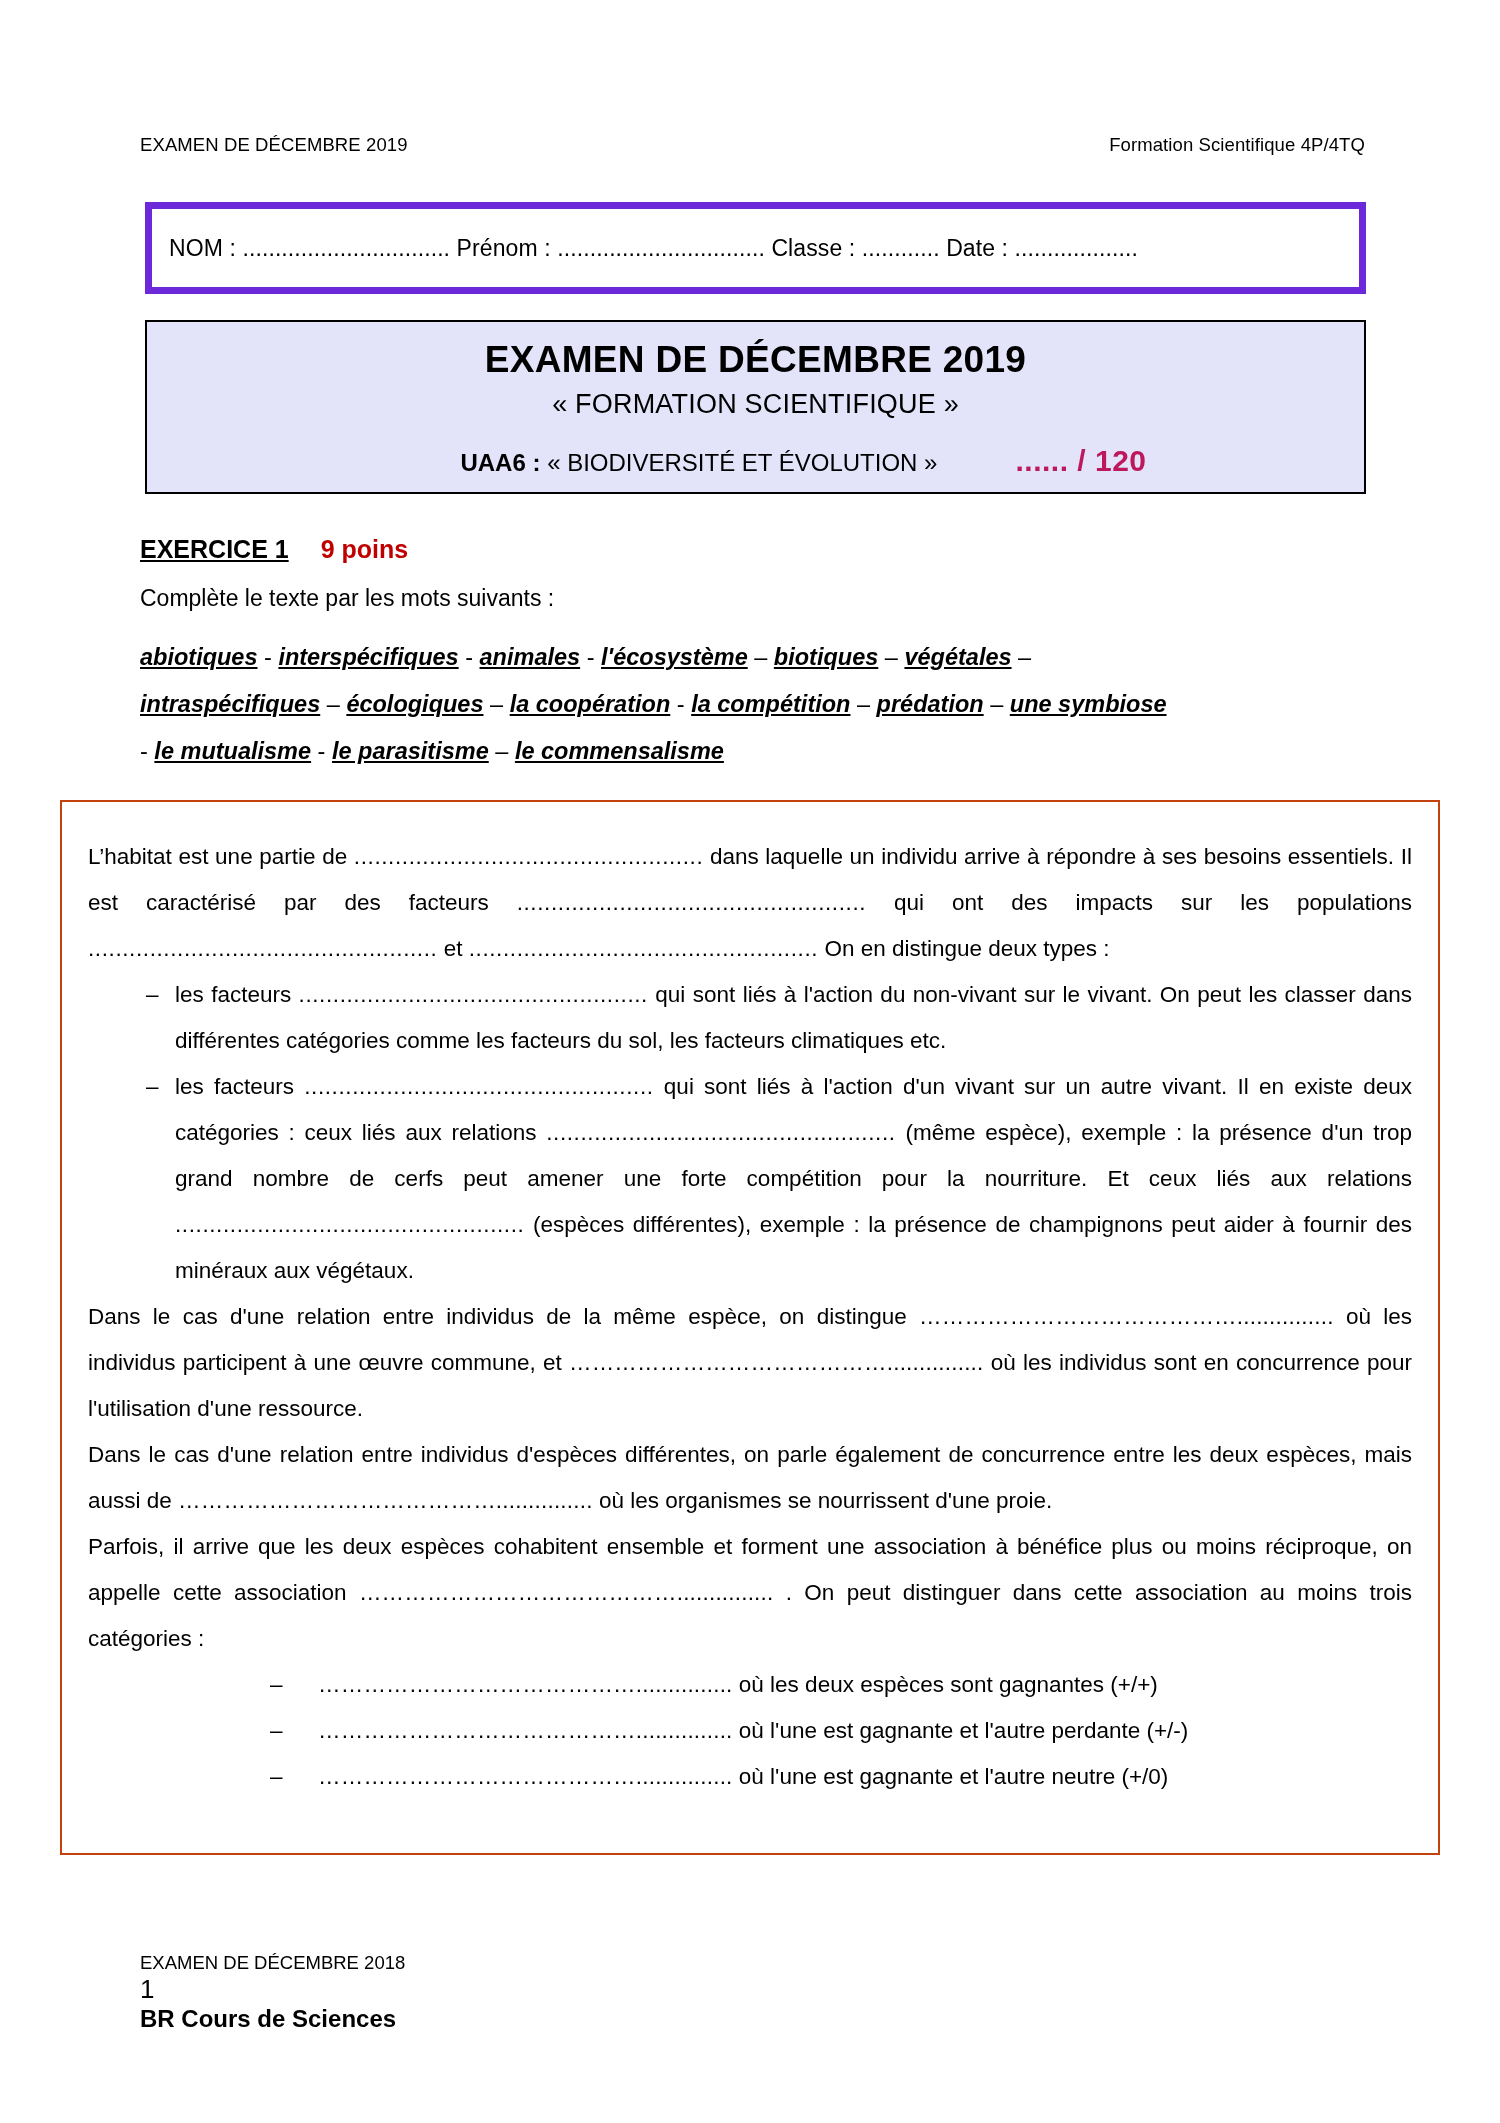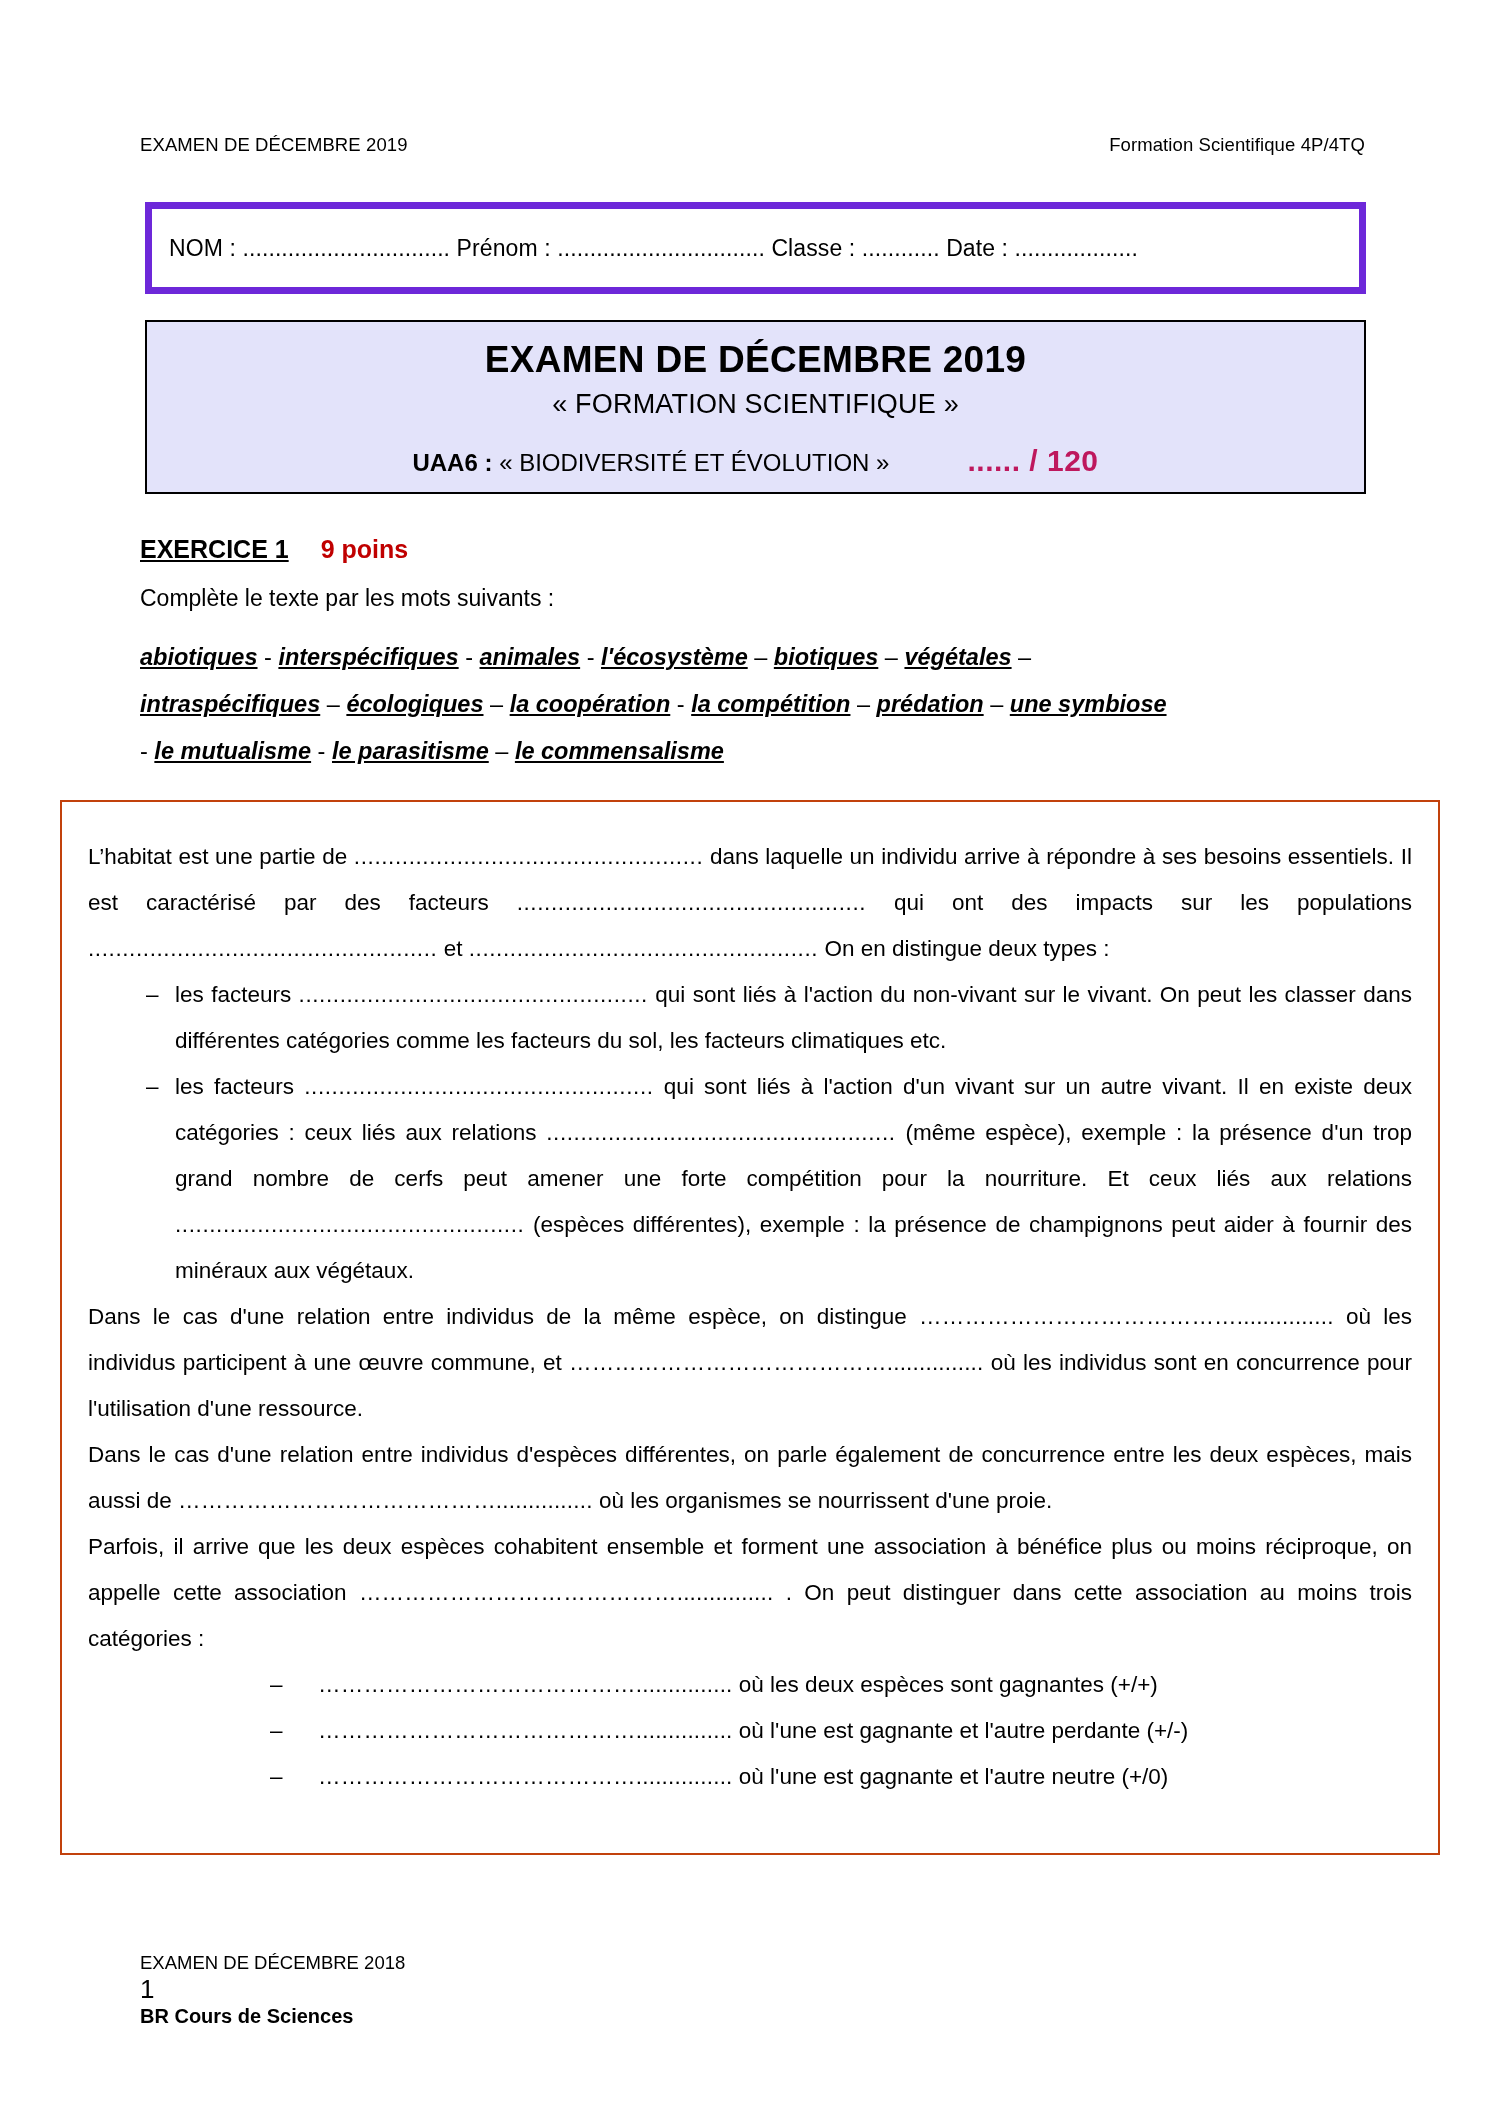--- a/index.html
+++ b/index.html
@@ -85,20 +85,21 @@
     letter-spacing: 0.2px;
   }
   .title-row3 {
     position: absolute;
     top: 122px;
     left: 0;
     width: 100%;
     display: flex;
     justify-content: center;
     align-items: baseline;
+    padding-left: 48px;
   }
   .title-uaa {
     font-size: 24px;
     white-space: nowrap;
   }
   .title-uaa b { font-weight: bold; }
   .title-score {
     font-size: 30px;
     font-weight: bold;
     color: #c00000;
@@ -231,21 +232,21 @@
   .footer .f-left { flex: 0 0 auto; }
   .footer .f-center {
     flex: 1 1 auto;
     text-align: center;
     font-size: 26px;
     margin-left: -60px;
   }
   .footer .f-right {
     flex: 0 0 auto;
     font-weight: bold;
-    font-size: 20px;
+    font-size: 24px;
   }
 </style>
 </head>
 <body>
 
 <div class="page">
 
   <div class="run-header">
     <span class="left">EXAMEN DE DÉCEMBRE 2019</span>
     <span class="right">Formation Scientifique 4P/4TQ</span>

